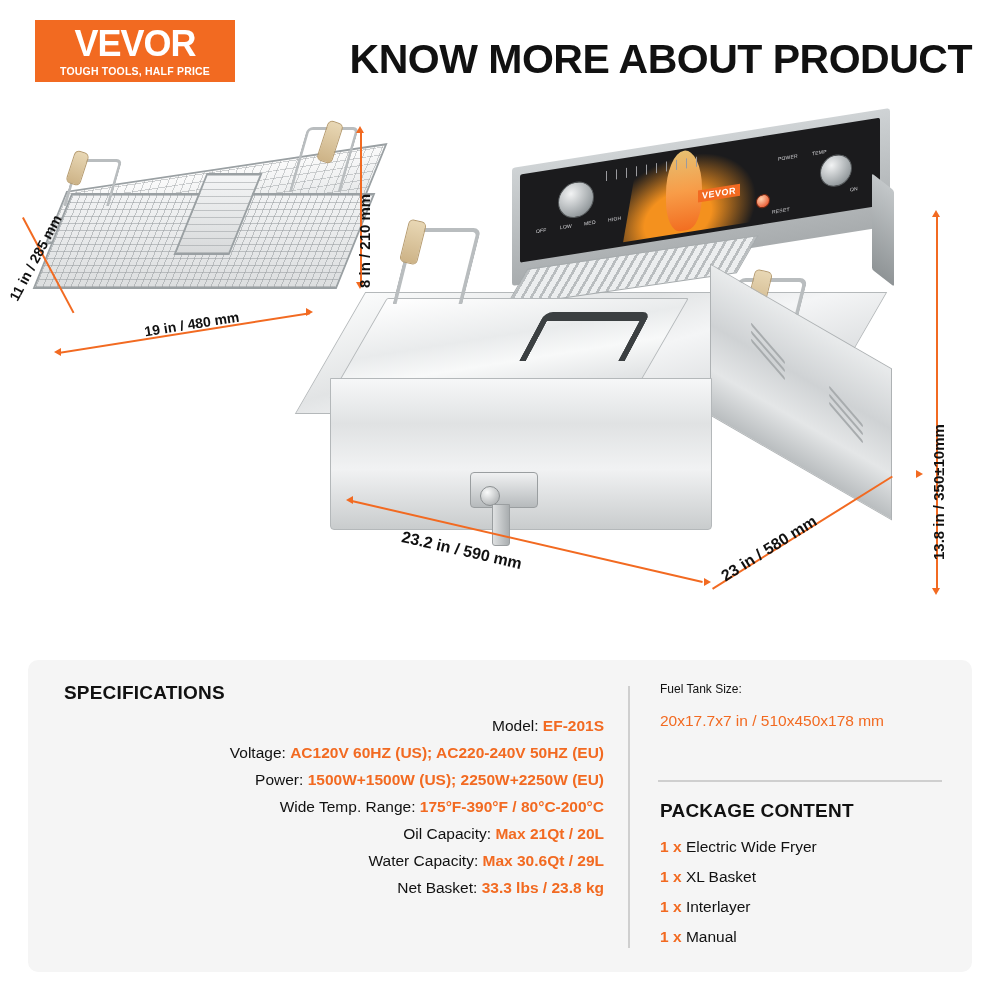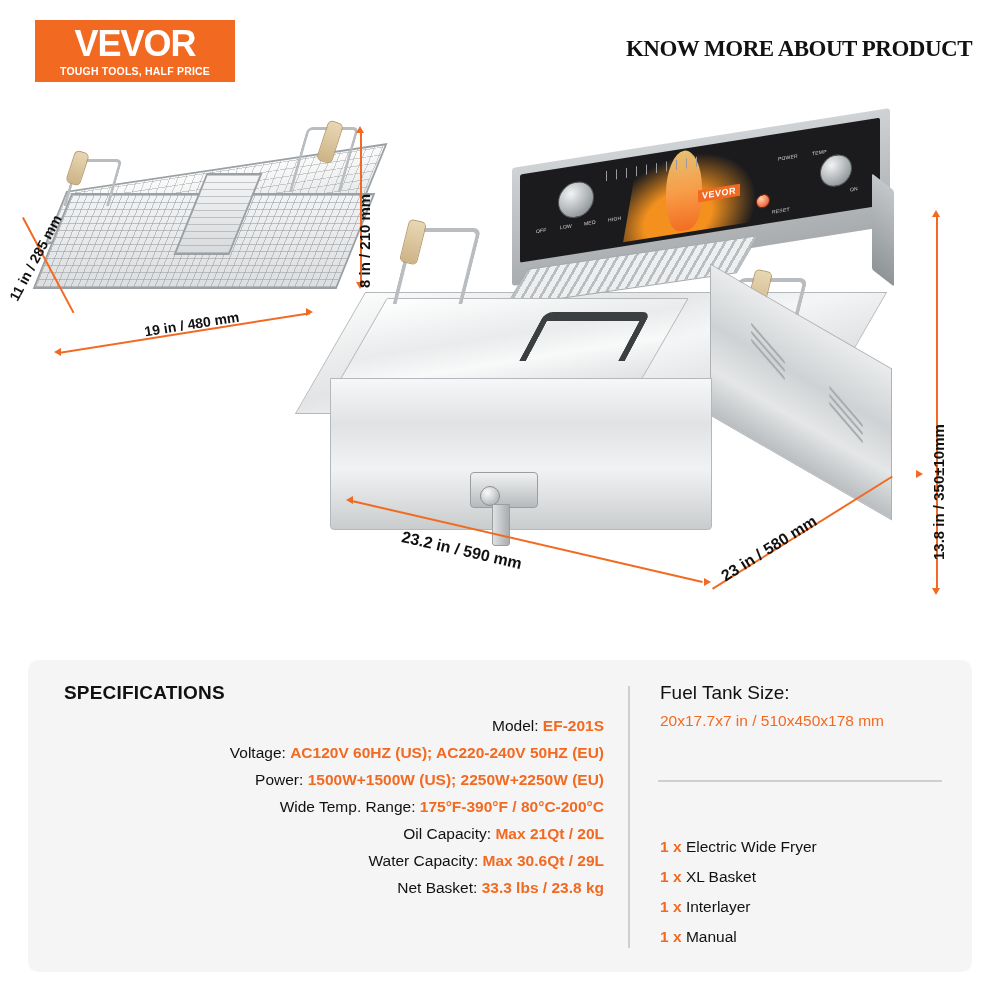--- a/index.html
+++ b/index.html
@@ -47,26 +47,26 @@
     font-size: 10.5px;
     font-weight: bold;
     color: #ffffff;
     letter-spacing: 0.2px;
     margin-top: 3px;
   }
   .header-title {
     position: absolute;
     right: 28px;
     top: 36px;
-    font-size: 23px;
+    font-size: 41px;
     font-weight: bold;
     letter-spacing: -0.5px;
     color: #111111;
     text-align: right;
-    font-family: Liberation Serif, serif;
+    font-family: Liberation Sans, sans-serif;
   }
 
   
   .hero {
     position: absolute;
     top: 100px;
     left: 0;
     width: 1000px;
     height: 555px;
   }
@@ -364,21 +364,21 @@
     font-size: 15.5px;
     line-height: 27px;
     color: #111111;
   }
   .spec-row .k { font-weight: normal; }
   .spec-row .v { font-weight: bold; color: #f26a21; }
 
   .fuel-title {
     position: absolute;
     left: 632px; top: 22px;
-    font-size: 19px; color: #111111;
+    font-size: 12px; color: #111111;
   }
   .fuel-value {
     position: absolute;
     left: 632px; top: 52px;
     font-size: 15.5px; font-weight: normal; color: #f26a21;
   }
   .pkg-title {
     position: absolute;
     left: 632px; top: 140px;
     font-size: 19px; font-weight: bold; color: #111111;
@@ -535,20 +535,21 @@
     </div>
     <div class="spec-row">
       <span class="k">Net Basket:</span>
       <span class="v">33.3 lbs / 23.8 kg</span>
     </div>
   </div>
 
   <div class="fuel-title">Fuel Tank Size:</div>
   <div class="fuel-value">20x17.7x7 in / 510x450x178 mm</div>
 
+  <div class="pkg-title">PACKAGE CONTENT</div>
   <div class="pkg-list">
     <div class="pkg-row">
       <span class="q">1 x</span>
       <span class="n">Electric Wide Fryer</span>
     </div>
     <div class="pkg-row">
       <span class="q">1 x</span>
       <span class="n">XL Basket</span>
     </div>
     <div class="pkg-row">

